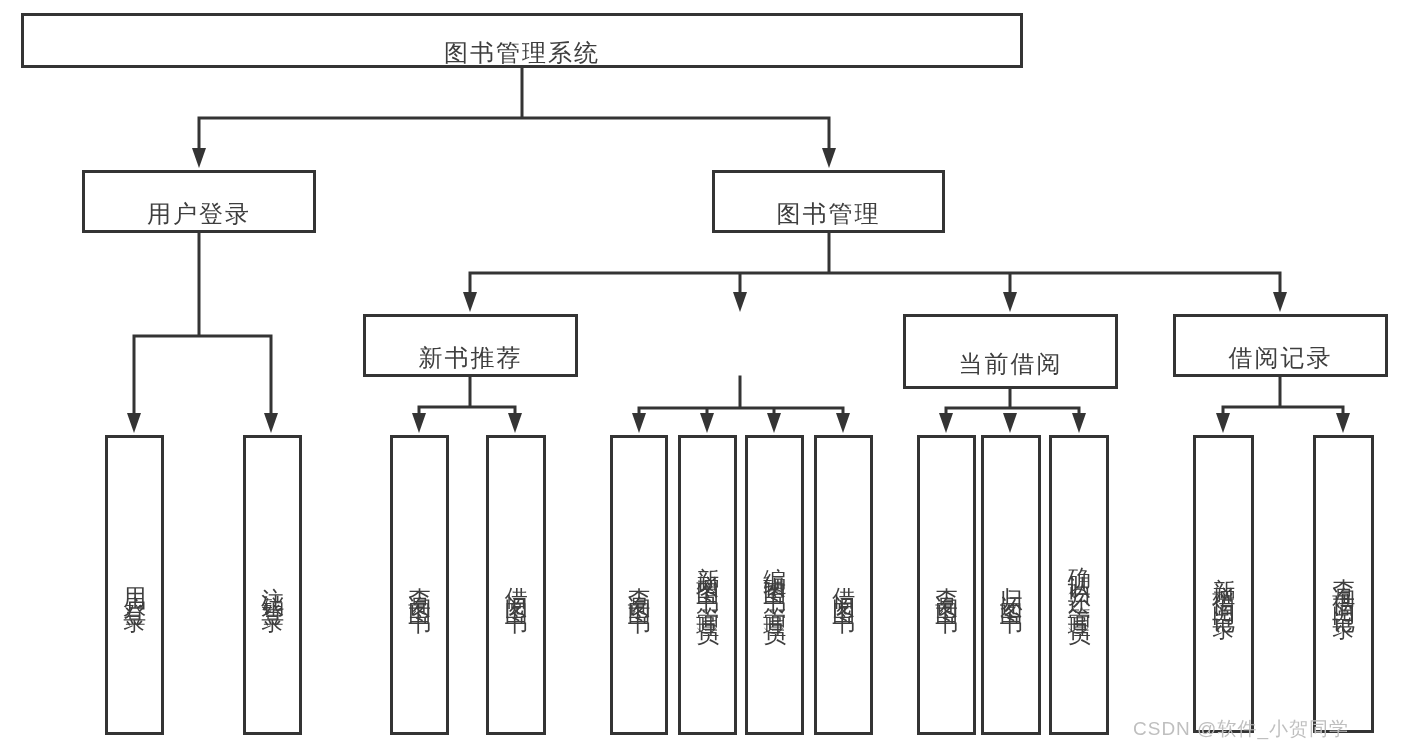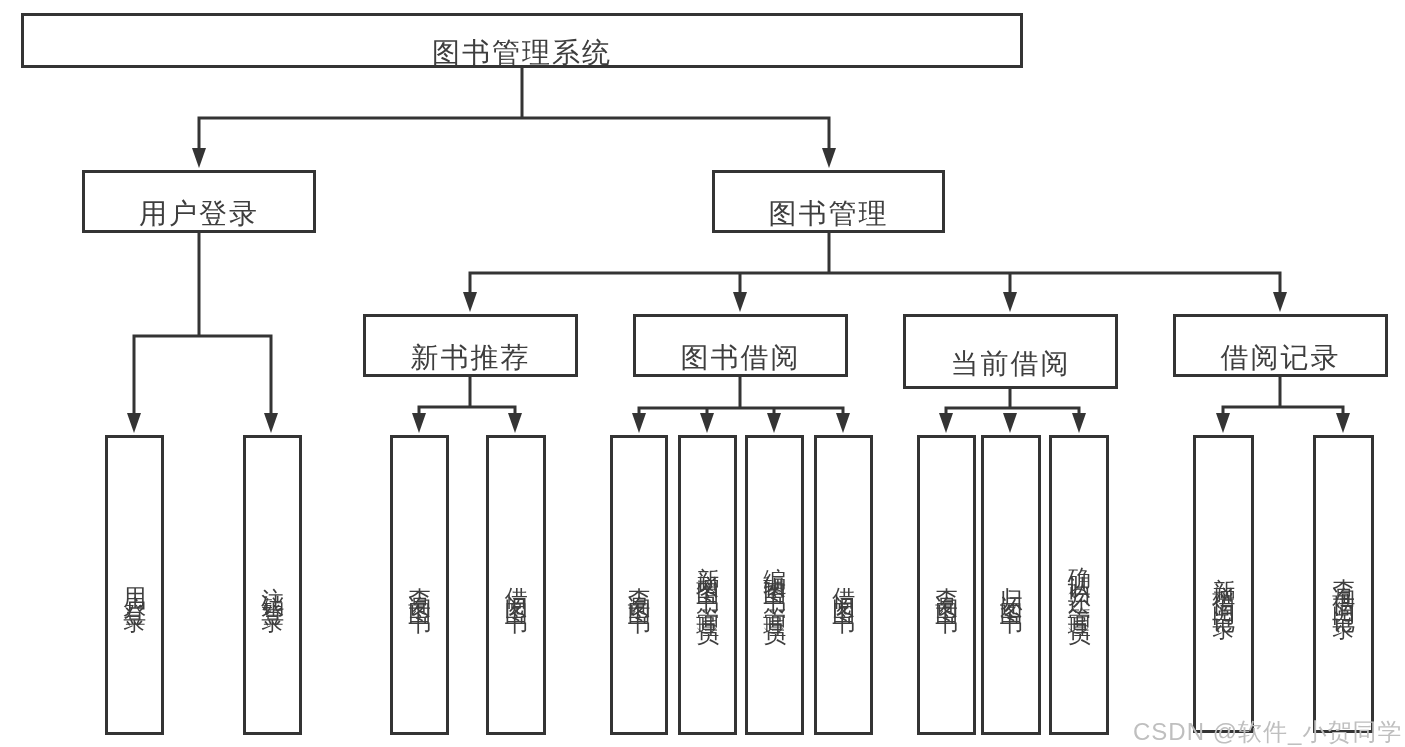--- a/index.html
+++ b/index.html
@@ -7,27 +7,27 @@
     position:relative; width:1405px; height:747px; background:#ffffff;
     font-family:"Liberation Sans","DejaVu Sans",sans-serif; overflow:hidden;
   }
   svg.connectors { position:absolute; left:0; top:0; width:1405px; height:747px; }
   svg.connectors path { stroke:#343434; stroke-width:3; fill:none; stroke-linecap:square; }
   svg.connectors polygon { fill:#343434; stroke:none; }
   .box {
     position:absolute; background:#ffffff; border:3px solid #343434; box-sizing:border-box;
     display:flex; align-items:center; justify-content:center; color:#3e3e3e;
   }
-  .hbox span { font-size:28px; letter-spacing:2px; white-space:nowrap;margin-top:24px; }
+  .hbox span { font-size:24px; letter-spacing:2px; white-space:nowrap;margin-top:24px; }
   .vbox span {
     writing-mode:vertical-rl; text-orientation:mixed;
     font-size:23px; letter-spacing:8px; line-height:1.1; white-space:nowrap;
   }
   .watermark {
-    position:absolute; left:1133px; top:716px; font-size:24px;
+    position:absolute; left:1133px; top:716px; font-size:19px;
     color:#bfbfbf; letter-spacing:1px; white-space:nowrap;
   }
 </style>
 </head>
 <body>
 
 <div class="canvas">
 
   <svg class="connectors" viewBox="0 0 1405 747">
     <path d="M522,68 V118 M199,118 H829 M199,118 V150 M829,118 V150"></path>
@@ -66,23 +66,20 @@
 
   <div class="box hbox" style="left:82px; top:170px; width:234px; height:63px;">
     <span>用户登录</span>
   </div>
   <div class="box hbox" style="left:363px; top:314px; width:215px; height:63px;">
     <span>新书推荐</span>
   </div>
 
   <div class="box hbox" style="left:712px; top:170px; width:233px; height:63px;">
     <span>图书管理</span>
-  </div>
-  <div class="box hbox" style="left:633px; top:314px; width:215px; height:63px;">
-    <span>图书借阅</span>
   </div>
   <div class="box hbox" style="left:903px; top:314px; width:215px; height:75px;">
     <span>当前借阅</span>
   </div>
   <div class="box hbox" style="left:1173px; top:314px; width:215px; height:63px;">
     <span>借阅记录</span>
   </div>
 
   <div class="box vbox" style="left:105px; top:435px; width:59px; height:300px;">
     <span>用户登录</span>

